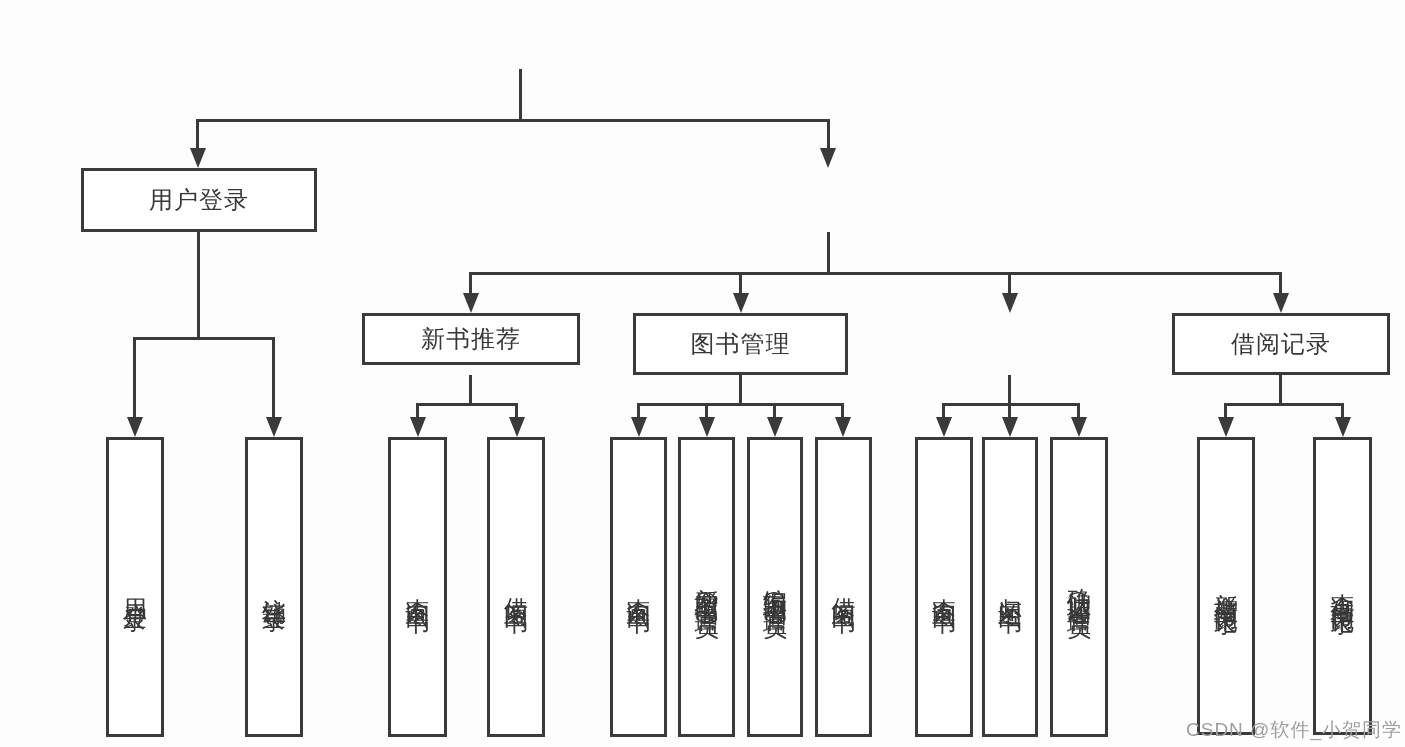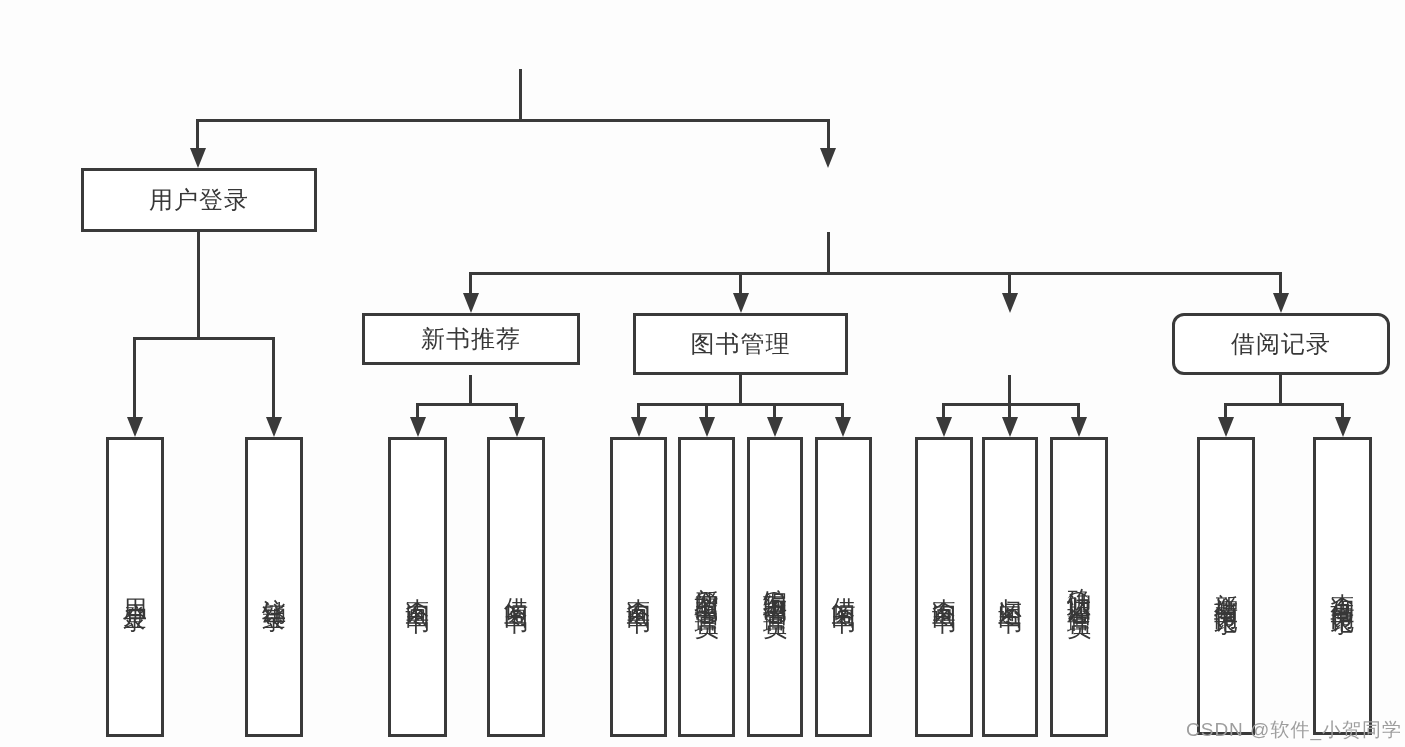--- a/index.html
+++ b/index.html
@@ -92,21 +92,21 @@
   <div class="arr" style="left:1002px;top:293px;"></div>
   <div class="v" style="left:1279px;top:272px;height:23px;"></div>
   <div class="arr" style="left:1273px;top:293px;"></div>
 
   <div class="node" style="left:362px;top:313px;width:218px;height:52px;">
     <span>新书推荐</span>
   </div>
   <div class="node" style="left:633px;top:313px;width:215px;height:62px;">
     <span>图书管理</span>
   </div>
-  <div class="node" style="left:1172px;top:313px;width:218px;height:62px;border-radius:12px;">
+  <div class="node" style="left:1172px;top:313px;width:218px;height:62px;">
     <span>借阅记录</span>
   </div>
 
   <div class="v" style="left:469px;top:375px;height:30px;"></div>
   <div class="h" style="left:416px;top:403px;width:102px;"></div>
   <div class="v" style="left:416px;top:403px;height:16px;"></div>
   <div class="arr" style="left:410px;top:417px;"></div>
   <div class="v" style="left:515px;top:403px;height:16px;"></div>
   <div class="arr" style="left:509px;top:417px;"></div>
 

